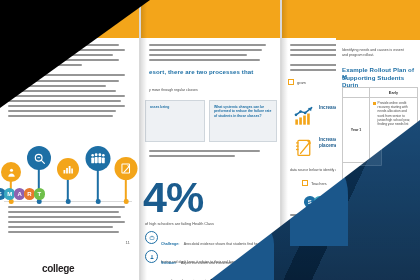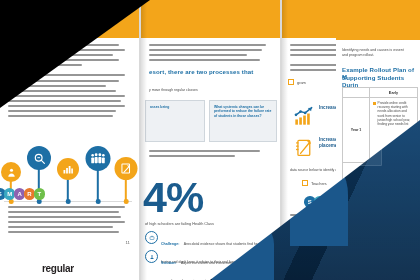--- a/index.html
+++ b/index.html
@@ -429,16 +429,16 @@
       <div class="ph-person" style="left:2px;top:100px;width:62px;height:60px;"></div>
       <div class="ph-tint"></div>
     </div>
   </div>
 
   <div class="stripe-mag"></div>
   <div class="stripe-blue"></div>
 
   <div style="position:absolute;left:0;width:139px;bottom:0;height:32px;background:#fff;"></div>
   <div class="logo" style="left:42px;bottom:6px;">
-    <span>regular</span>
+    <span>college</span>
   </div>
 
 </div>
 
 </body></html>

